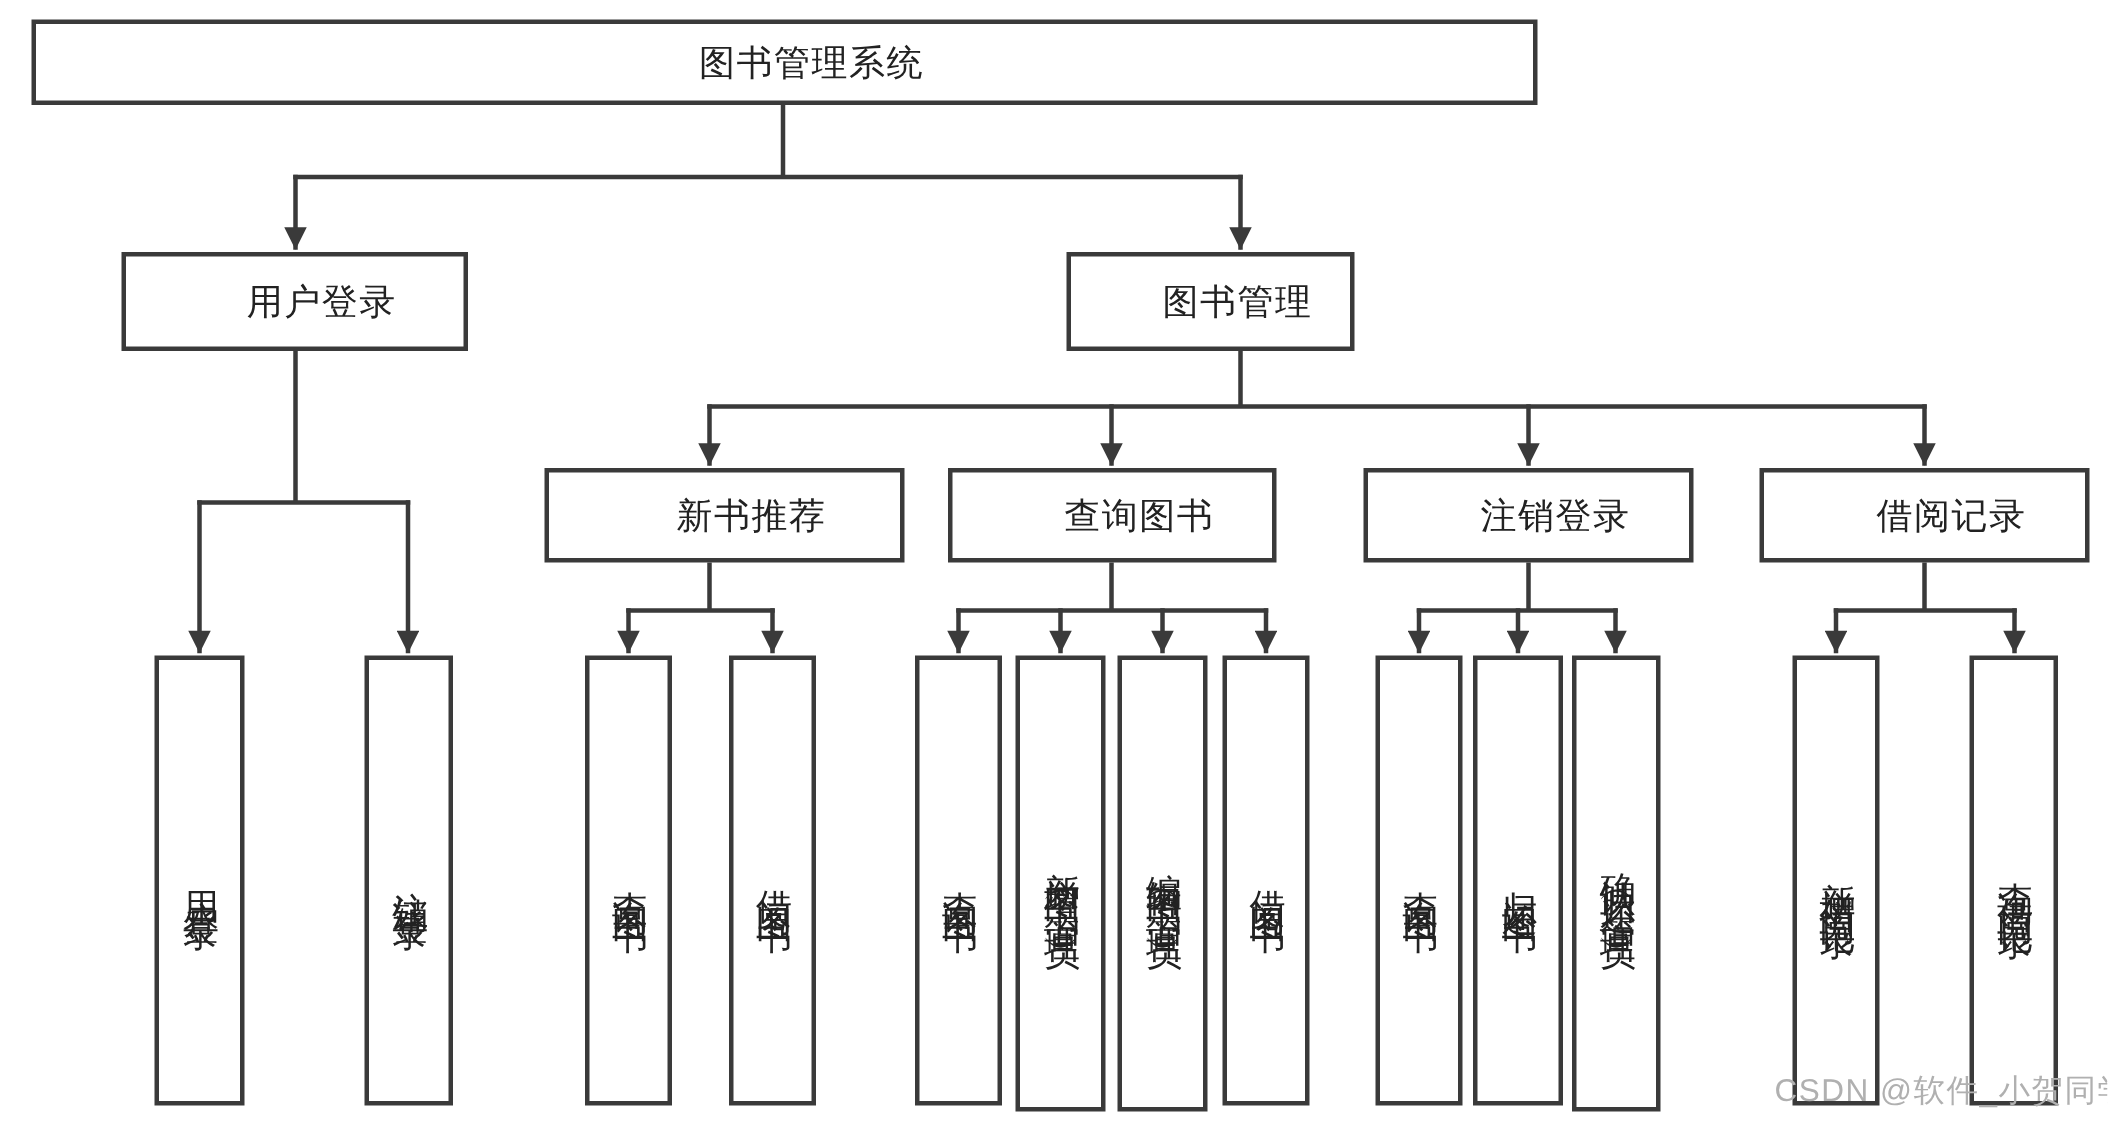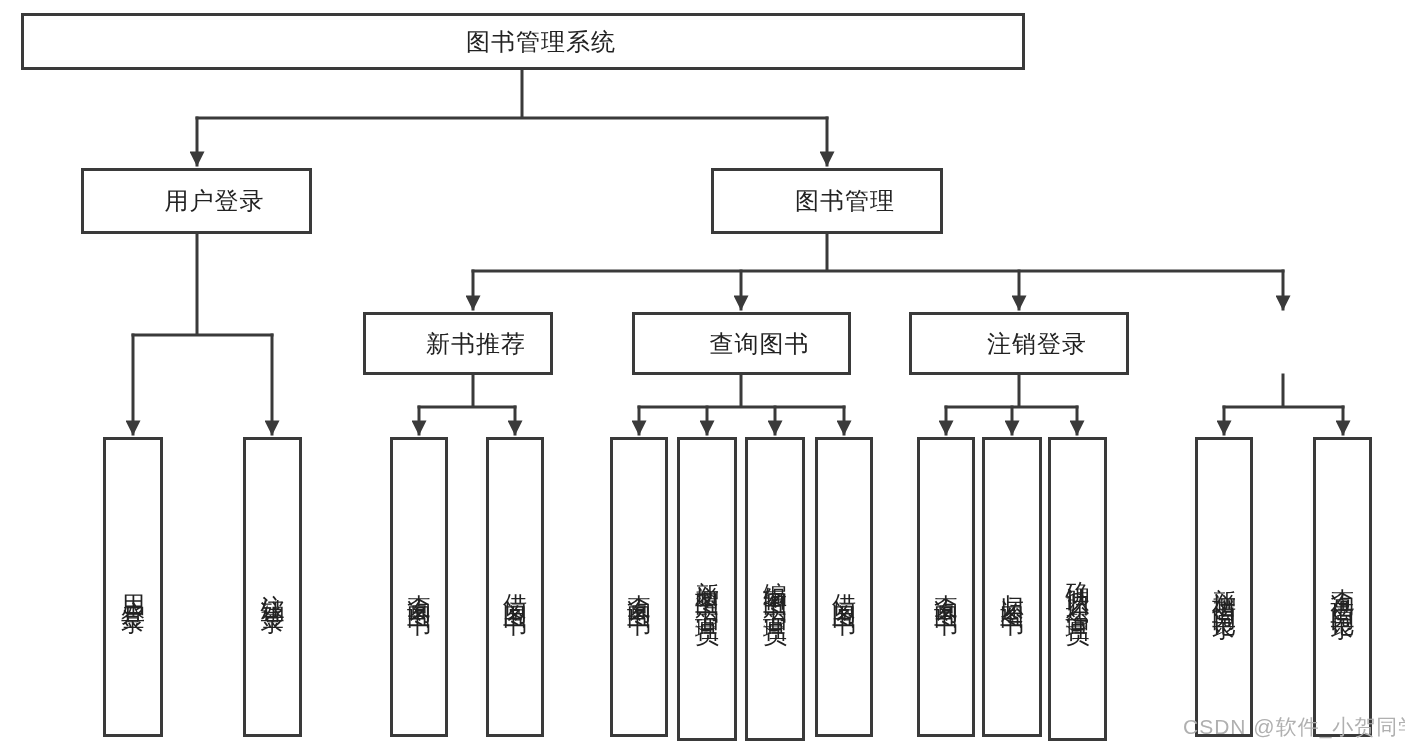--- a/index.html
+++ b/index.html
@@ -71,32 +71,35 @@
     </g>
   </svg>
 
   <div class="hbox" style="left:21px;top:13px;width:1004px;height:57px">
     <span>图书管理系统</span>
   </div>
 
   <div class="hbox" style="left:81px;top:168px;width:231px;height:66px">
     <span>用户登录</span>
   </div>
-  <div class="hbox" style="left:711px;top:168px;width:232px;height:66px">
+  <div class="hbox" style="left:711px;top:168px;width:192px;height:66px">
     <span>图书管理</span>
   </div>
 
-  <div class="hbox" style="left:363px;top:312px;width:190px;height:63px">
+  <div class="hbox" style="left:363px;top:312px;width:240px;height:63px">
     <span>新书推荐</span>
   </div>
   <div class="hbox" style="left:632px;top:312px;width:219px;height:63px">
     <span>查询图书</span>
   </div>
   <div class="hbox" style="left:909px;top:312px;width:220px;height:63px">
     <span>注销登录</span>
+  </div>
+  <div class="hbox" style="left:1173px;top:312px;width:220px;height:63px">
+    <span>借阅记录</span>
   </div>
 
   <div class="vbox" style="left:103px;top:437px;width:60px;height:300px">
     <span class="vtext">用户登录</span>
   </div>
   <div class="vbox" style="left:243px;top:437px;width:59px;height:300px">
     <span class="vtext">注销登录</span>
   </div>
 
   <div class="vbox" style="left:390px;top:437px;width:58px;height:300px">

